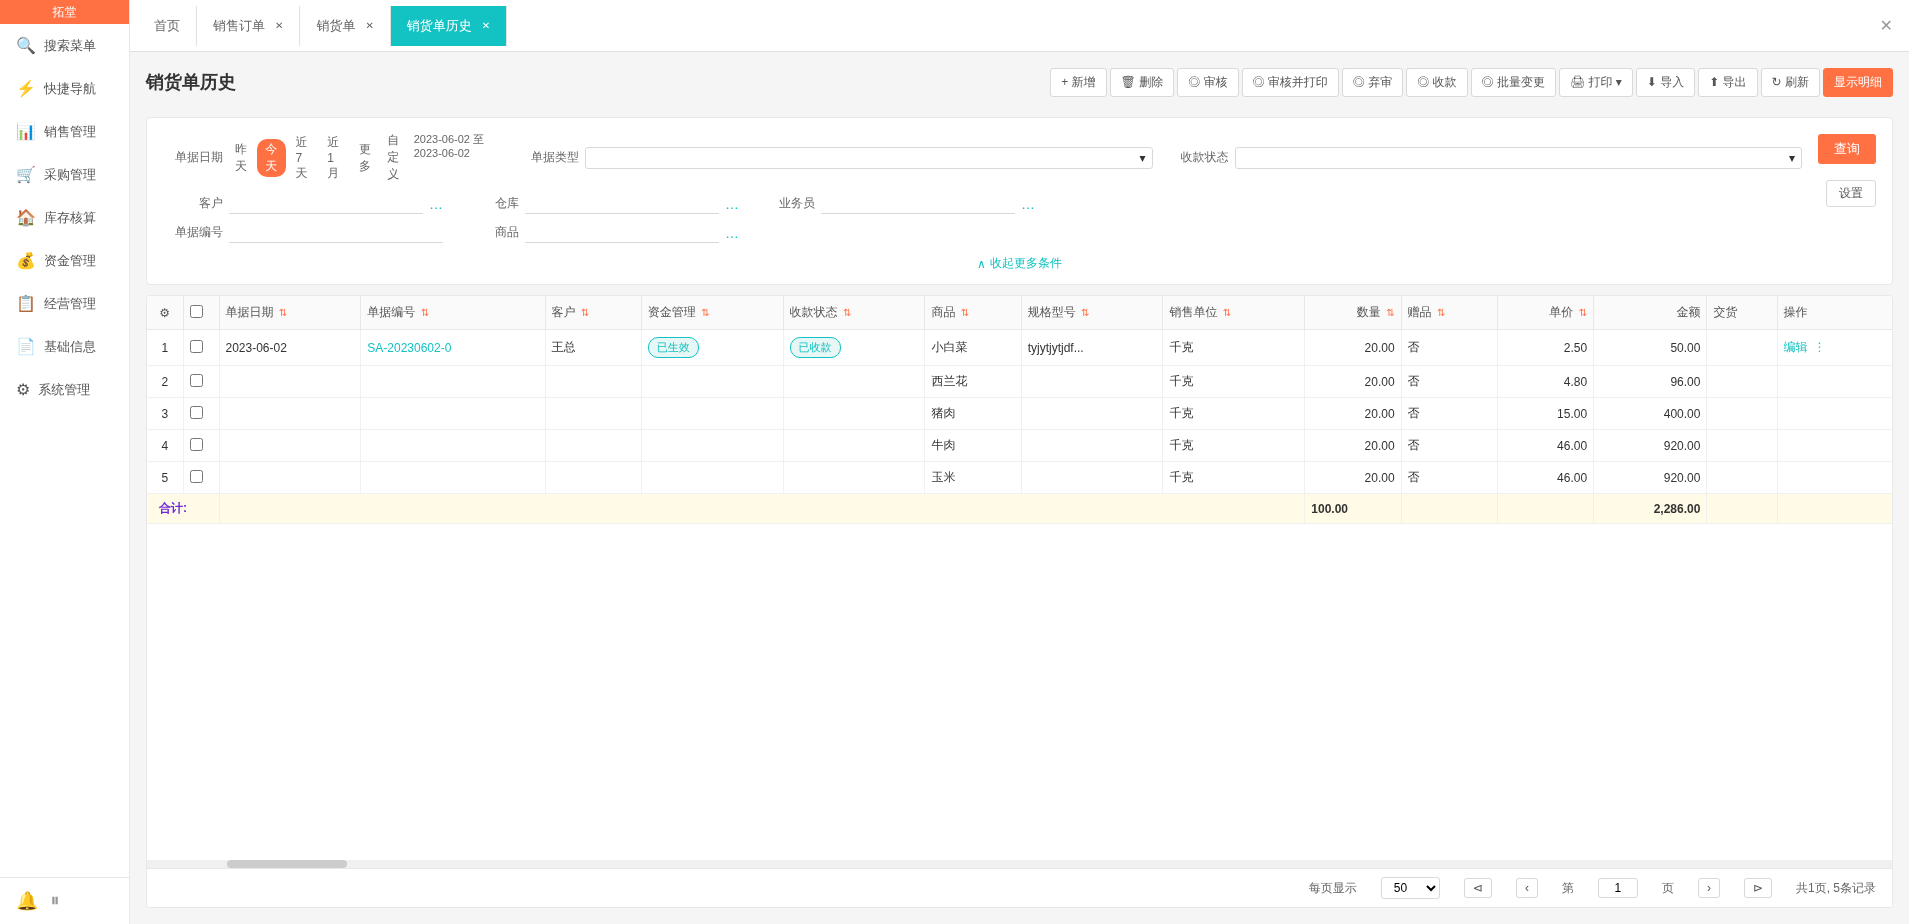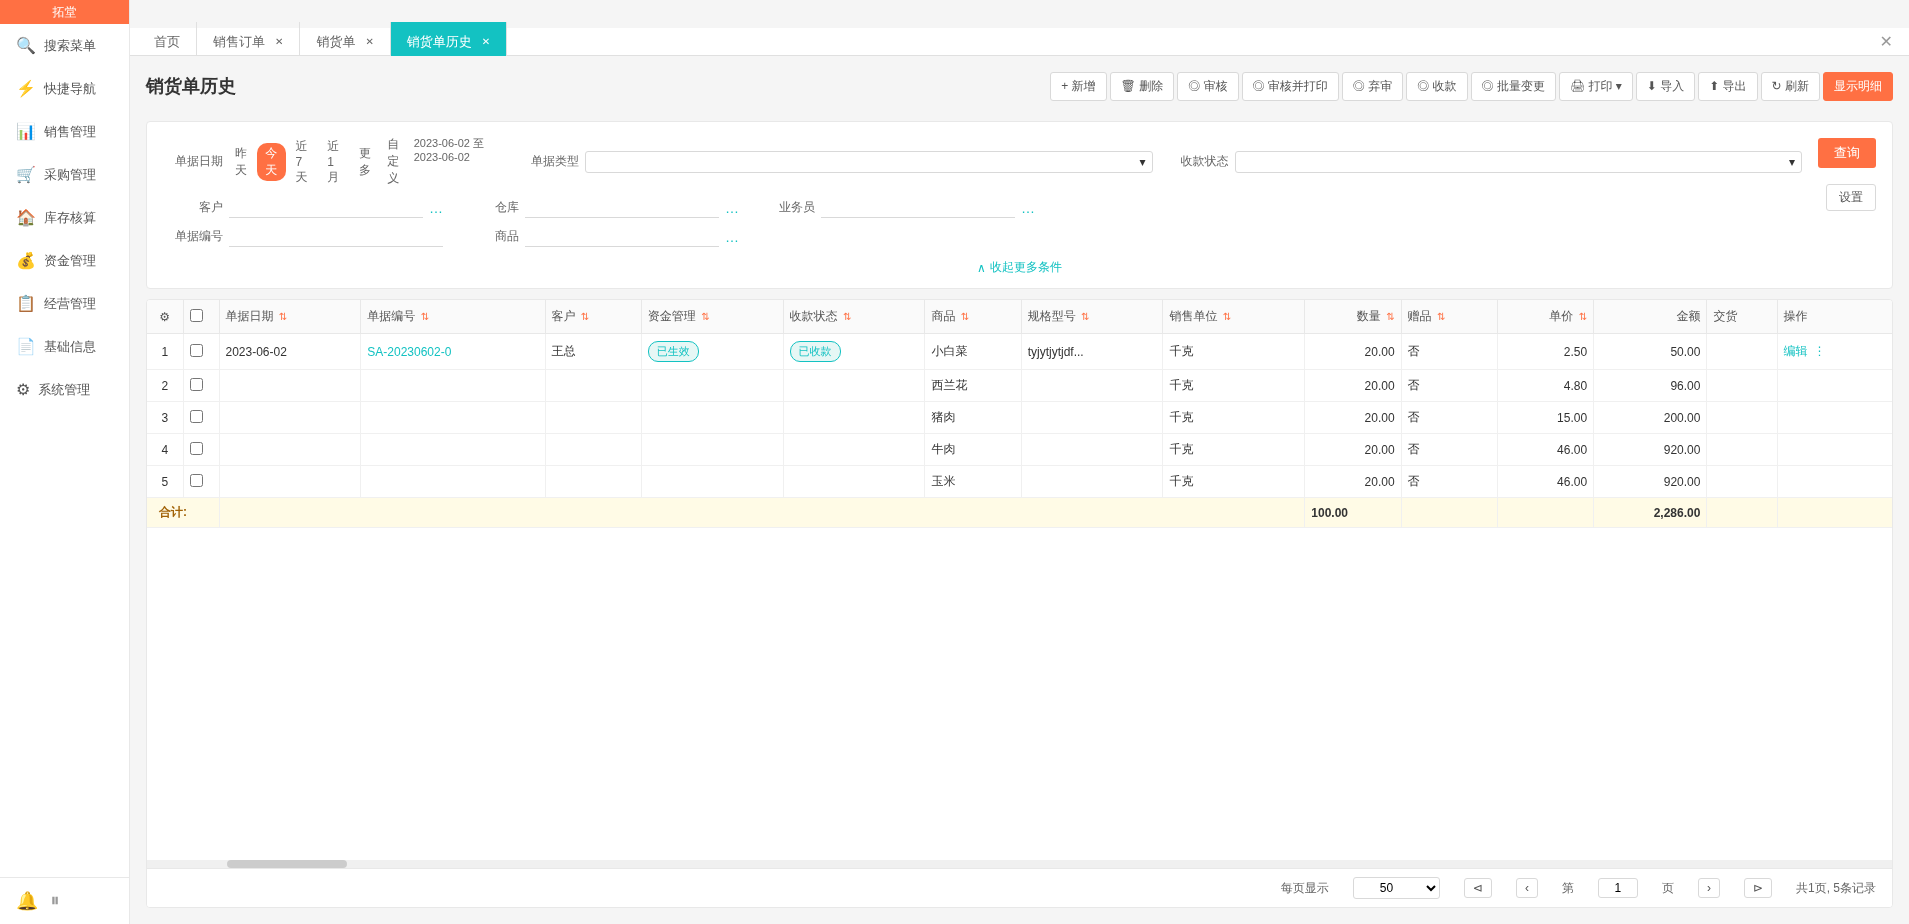--- a/index.html
+++ b/index.html
@@ -10,21 +10,21 @@
     .sidebar-top { background: #ff7043; height: 24px; display: flex; align-items: center; justify-content: center; }
     .sidebar-top span { color: #fff; font-size: 12px; }
     .sidebar-item { display: flex; align-items: center; gap: 8px; padding: 12px 16px; cursor: pointer; color: #555; font-size: 13px; }
     .sidebar-item .icon { font-size: 16px; }
     .sidebar-bottom { margin-top: auto; padding: 12px 16px; display: flex; gap: 12px; border-top: 1px solid #e8e8e8; }
 
     
     .main { flex: 1; display: flex; flex-direction: column; overflow: hidden; }
 
     
-    .tabbar { background: #fff; border-bottom: 1px solid #e0e0e0; display: flex; align-items: center; height: 28px; padding: 0 8px; margin-top: 28px; }
+    .tabbar { background: #fff; border-bottom: 1px solid #e0e0e0; display: flex; align-items: center; height: 52px; padding: 0 8px; }
     .tab { padding: 0 16px; height: 40px; display: flex; align-items: center; gap: 6px; cursor: pointer; font-size: 13px; color: #666; border-right: 1px solid #e0e0e0; }
     .tab.active { color: #fff; background: #13c2c2; }
     .tab .close-icon { font-size: 10px; cursor: pointer; margin-left: 4px; }
     .tab-close-btn { margin-left: auto; font-size: 16px; cursor: pointer; color: #999; padding: 0 8px; }
 
     
     .content { flex: 1; overflow: hidden; display: flex; flex-direction: column; padding: 16px; background: #f5f5f5; }
     .page-title { font-size: 18px; font-weight: bold; color: #333; margin-bottom: 12px; }
 
     
@@ -53,27 +53,27 @@
     th { padding: 8px 6px; text-align: left; border-bottom: 1px solid #e8e8e8; border-right: 1px solid #e8e8e8; color: #555; font-weight: normal; white-space: nowrap; font-size: 12px; }
     th:last-child { border-right: none; }
     td { padding: 7px 6px; border-bottom: 1px solid #f0f0f0; border-right: 1px solid #f0f0f0; color: #333; font-size: 12px; }
     td:last-child { border-right: none; }
     .status-badge { padding: 2px 8px; border-radius: 10px; font-size: 11px; display: inline-block; }
     .badge-active { background: #e6f7f5; color: #13c2c2; border: 1px solid #13c2c2; }
     .badge-paid { background: #e6f7f5; color: #13c2c2; border: 1px solid #13c2c2; }
     .sort-icon { color: #ff7043; font-size: 10px; margin-left: 2px; }
     .action-btn { color: #13c2c2; cursor: pointer; margin-right: 6px; font-size: 12px; }
     .total-row { background: #fffbe6; border-top: 1px solid #e8e8e8; }
-    .total-label { font-weight: bold; padding: 6px 12px; color: #a16207; }
+    .total-label { font-weight: bold; padding: 6px 12px; color: #6d28d9; }
 
     
     .table-footer { border-top: 1px solid #e8e8e8; padding: 8px 16px; display: flex; align-items: center; justify-content: flex-end; gap: 24px; background: #fff; font-size: 12px; color: #666; }
     .pagination-btn { padding: 2px 8px; border: 1px solid #d9d9d9; border-radius: 3px; cursor: pointer; background: #fff; color: #555; font-size: 12px; }
     .page-input { width: 40px; border: 1px solid #d9d9d9; border-radius: 3px; padding: 2px 4px; text-align: center; font-size: 12px; }
-    .per-page-select { border: 1px solid #d9d9d9; border-radius: 3px; padding: 2px 22px; font-size: 12px; background: #fff; }
+    .per-page-select { border: 1px solid #d9d9d9; border-radius: 3px; padding: 2px 8px; font-size: 12px; background: #fff; }
 
     .query-btn { background: #ff7043; color: #fff; border: none; border-radius: 3px; padding: 6px 16px; font-size: 13px; cursor: pointer; }
     .set-btn { background: #fff; color: #555; border: 1px solid #d9d9d9; border-radius: 3px; padding: 4px 12px; font-size: 12px; cursor: pointer; display: block; margin-top: 4px; }
 
     .filter-right { display: flex; flex-direction: column; align-items: flex-end; justify-content: center; gap: 12px; }
 
     .scrollbar-area { height: 8px; background: #f0f0f0; overflow-x: auto; }
     .scrollbar-inner { height: 8px; display: flex; }
     .scroll-thumb { width: 120px; height: 8px; background: #ccc; border-radius: 4px; margin-left: 80px; }
   </style>
@@ -348,21 +348,21 @@
       <td style="color:#13c2c2;cursor:pointer;"></td>
       <td></td>
       <td></td>
       <td></td>
       <td>猪肉</td>
       <td></td>
       <td>千克</td>
       <td style="text-align:right;">20.00</td>
       <td>否</td>
       <td style="text-align:right;">15.00</td>
-      <td style="text-align:right;">200.00</td>
+      <td style="text-align:right;">400.00</td>
       <td></td>
       <td></td>
     </tr>
               <tr>
       <td style="text-align:center;">4</td>
       <td><input type="checkbox" style=""></td>
       <td></td>
       <td style="color:#13c2c2;cursor:pointer;"></td>
       <td></td>
       <td></td>

